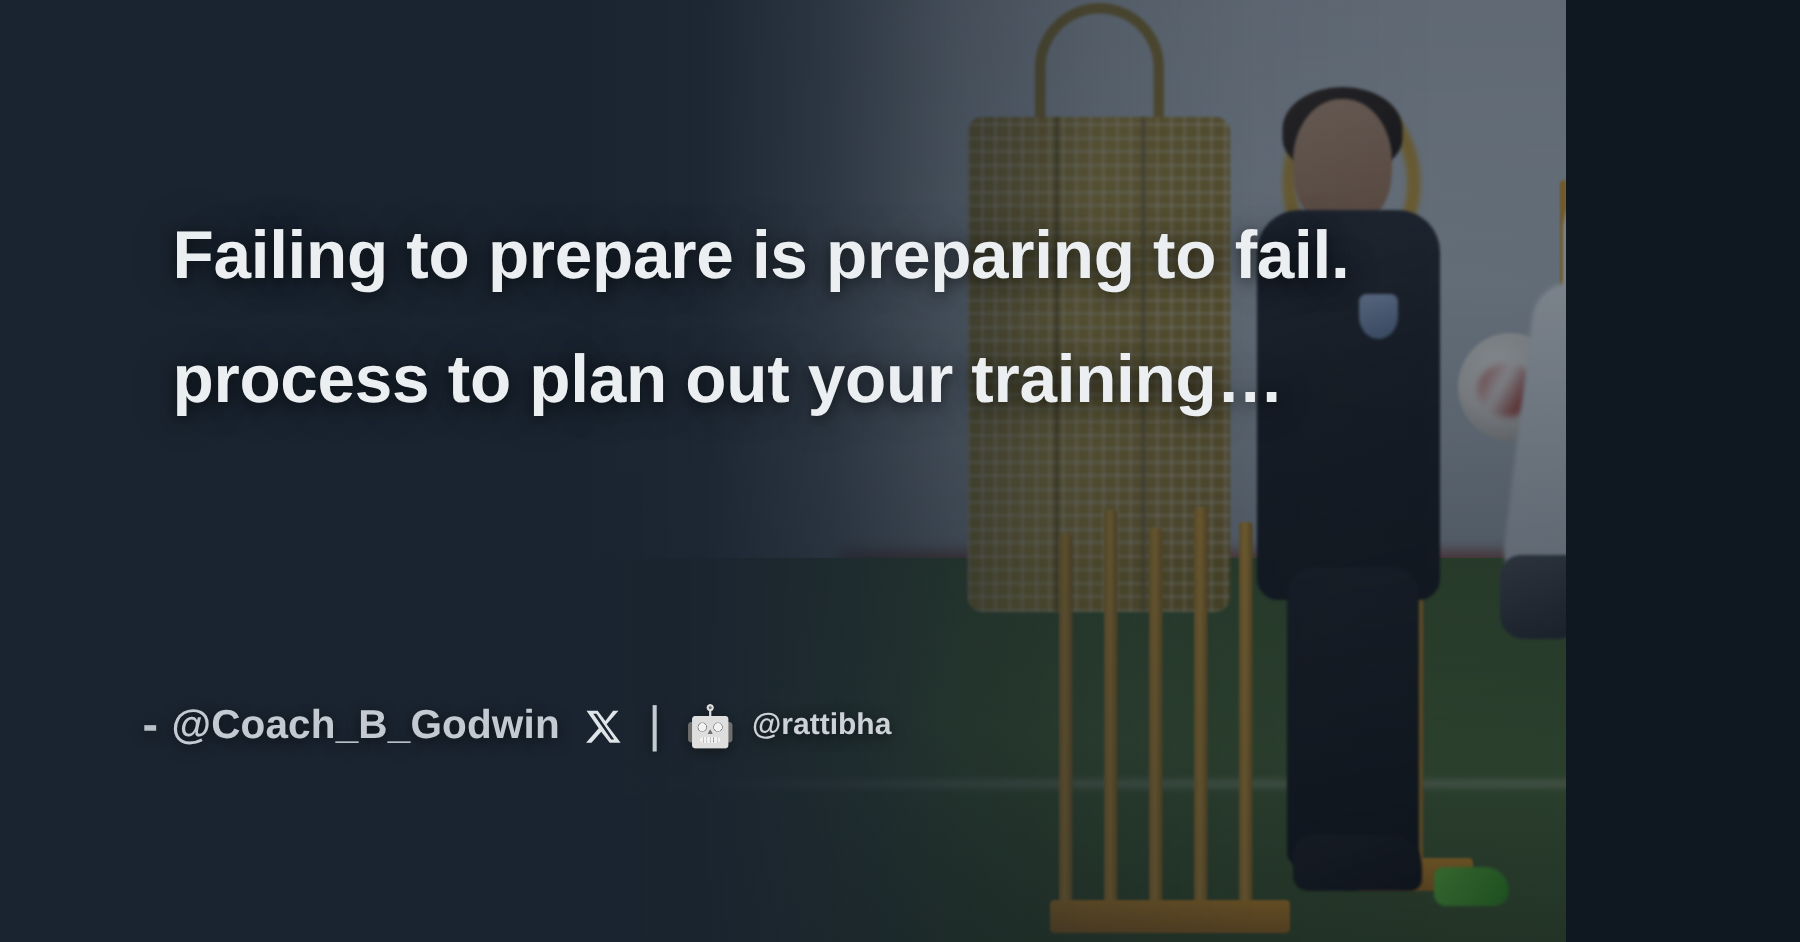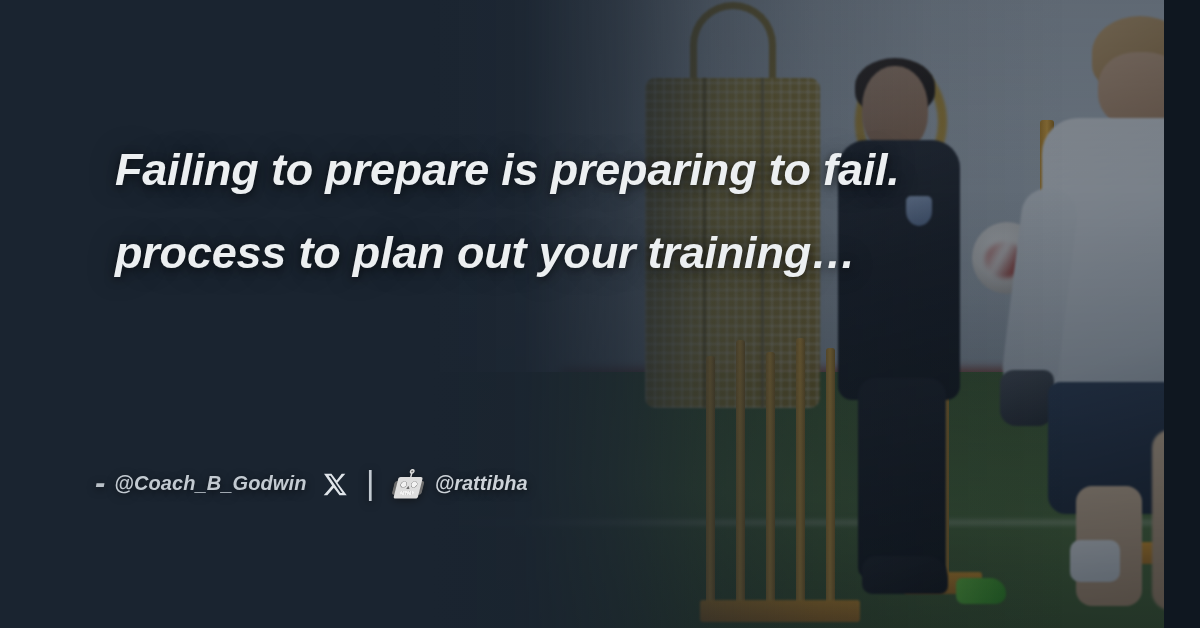--- a/index.html
+++ b/index.html
@@ -7,24 +7,23 @@
 
   html, body {
     width:1200px; height:628px;
     background:#0f1720;
     font-family:"Liberation Sans", sans-serif;
     overflow:hidden;
   }
 
   .card {
     position:relative;
-    width:1164px; height:628px;
+    width:1044px; height:628px;
     overflow:hidden;
     background:#1a2430;
-    font-style:italic;
   }
 
   
   .photo {
     position:absolute;
     inset:0;
     overflow:hidden;
   }
 
   
@@ -270,21 +269,21 @@
     align-items:center;
     gap:0;
     white-space:nowrap;
     text-shadow:0 2px 9px rgba(0,0,0,.6);
   }
   .attrib .dash{
     font-size:31px; font-weight:700; color:#b9c0c7;
     margin-right:9px;
   }
   .handle{
-    font-size:20px; font-weight:700; color:#c3cad1;
+    font-size:27px; font-weight:700; color:#c3cad1;
     letter-spacing:.1px;
   }
   .x-logo{
     display:inline-block;
     width:27px; height:27px;
     margin:0 14px 0 16px;
     position:relative;
     top:1px;
   }
   .x-logo svg{ display:block; width:27px; height:27px; }

